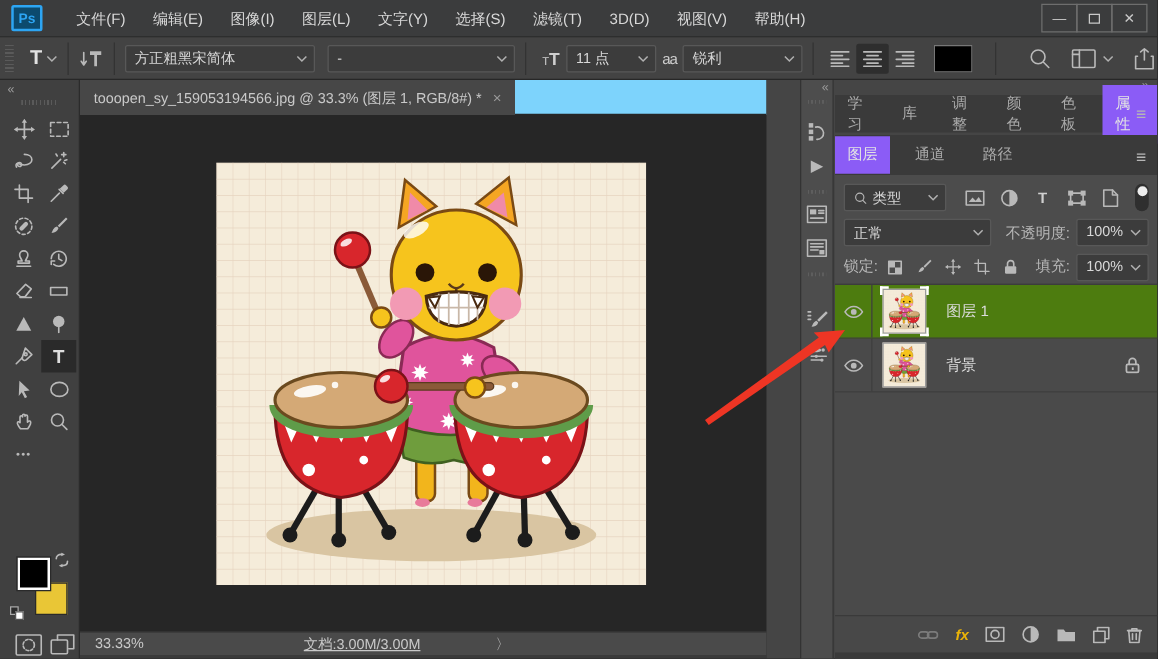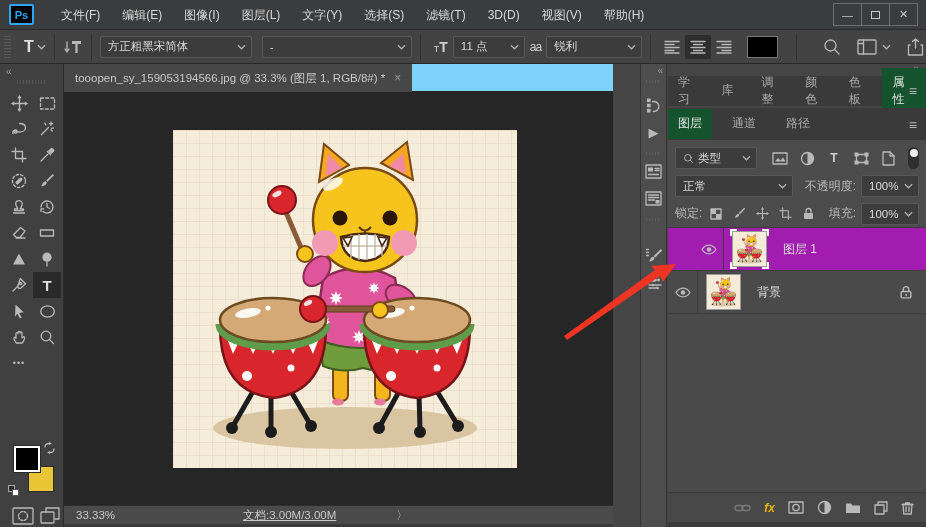--- a/index.html
+++ b/index.html
@@ -8,21 +8,21 @@
          color:#d6d6d6; font-size:12px; -webkit-font-smoothing:antialiased; }
   svg.ic { display:block; }
   svg.ic * { stroke:#b9b9b9; fill:none; stroke-width:1.3; stroke-linecap:round; stroke-linejoin:round; }
   svg.ic .f { fill:#b9b9b9; stroke:none; }
   .chev { width:9px; height:6px; }
   .chev polyline { stroke:#b0b0b0; fill:none; stroke-width:1.4; }
 
   
   .menubar { position:absolute; left:0; top:0; width:926px; height:30px; background:#3b3c3d;
              display:flex; align-items:center; border-bottom:1px solid #2a2a2a; }
-  .ps-logo { width:25px; height:21px; margin:0 16px 0 9px; background:#000000; border:2px solid #2da5f3;
+  .ps-logo { width:25px; height:21px; margin:0 16px 0 9px; background:#0c4a6e; border:2px solid #2da5f3;
              color:#2da5f3; font-size:11px; font-weight:bold; display:flex; align-items:center;
              justify-content:center; border-radius:2px; }
   .menu-item { padding:0 11px; color:#d8d8d8; font-size:12px; line-height:30px; cursor:default; }
   .win-btns { position:absolute; right:8px; top:3px; display:flex; }
   .win-btn { width:29px; height:23px; border:1px solid #6e6e6e; margin-left:-1px; display:flex;
              align-items:center; justify-content:center; color:#c9c9c9; font-size:11px; }
   .max-glyph { width:9px; height:8px; border:1.5px solid #c9c9c9; display:block; }
 
   
   .optionsbar { position:absolute; left:0; top:30px; width:926px; height:34px; background:#434343;
@@ -84,34 +84,34 @@
   .d-grip { height:3px; margin:4px 5px; background:repeating-linear-gradient(to right,#5e5e5e 0 1px,transparent 1px 3px); }
   .d-ic { height:24px; display:flex; align-items:center; justify-content:center; margin:3px 0; }
   .d-play { color:#b9b9b9; font-size:13px; }
 
   
   .rightpanel { position:absolute; left:668px; top:64px; width:258px; height:463px; background:#474747; }
   .rp-top { height:12px; background:#454545; position:relative; }
   .rp-top .exp { position:absolute; right:8px; top:-1px; color:#9a9a9a; font-size:10px; letter-spacing:-1px; }
   .tabrow { height:30px; background:#3a3a3a; display:flex; align-items:center; position:relative; }
   .ptab { padding:6px 10px 7px; color:#a9a9a9; font-size:12px; }
-  .ptab.on { background:#14532d; color:#e3e3e3; }
+  .ptab.on { background:#8b5cf6; color:#e3e3e3; }
   .tabrow .hamb { position:absolute; right:9px; top:7px; color:#b5b5b5; font-size:14px; }
   .gap2 { height:2px; background:#454545; }
   .tabrow2 { height:32px; }
   .ctrl { background:#4c4c4c; padding:4px 7px 0; }
   .crow { display:flex; align-items:center; height:28px; gap:5px; }
   .lbl { color:#b8b8b8; font-size:12px; white-space:nowrap; }
   .fico { width:22px; height:20px; display:flex; align-items:center; justify-content:center; }
   .fT { color:#cfcfcf; font-weight:bold; font-size:12px; }
   .pill { width:11px; height:22px; background:#2f2f2f; border-radius:6px; margin-left:4px; position:relative; }
   .pill i { position:absolute; left:1.5px; top:1.5px; width:8px; height:8px; background:#ededed; border-radius:50%; }
   .layers-list { background:#4a4a4a; border-top:1px solid #3c3c3c; height:266px; position:relative; }
   .lrow { display:flex; align-items:center; height:43px; border-bottom:1px solid #3e3e3e; position:relative; }
-  .lrow.sel { background:#a21caf;padding-left:26px; }
+  .lrow.sel { background:#4d7c0f; }
   .eyecell { width:30px; height:100%; display:flex; align-items:center; justify-content:center; border-right:1px solid #3e3e3e; }
   .thumb { width:35px; height:36px; margin-left:8px; background:#f5ecda; border:1px solid #9a9a9a; position:relative; }
   .thumb svg { width:100%; height:100%; display:block; }
   .corner { position:absolute; width:7px; height:7px; border:0 solid #fff; }
   .c1{left:-3px;top:-3px;border-left-width:2px;border-top-width:2px;}
   .c2{right:-3px;top:-3px;border-right-width:2px;border-top-width:2px;}
   .c3{left:-3px;bottom:-3px;border-left-width:2px;border-bottom-width:2px;}
   .c4{right:-3px;bottom:-3px;border-right-width:2px;border-bottom-width:2px;}
   .lname { margin-left:16px; color:#dcdcdc; font-size:12px; }
   .rowlock { position:absolute; right:14px; top:14px; }

